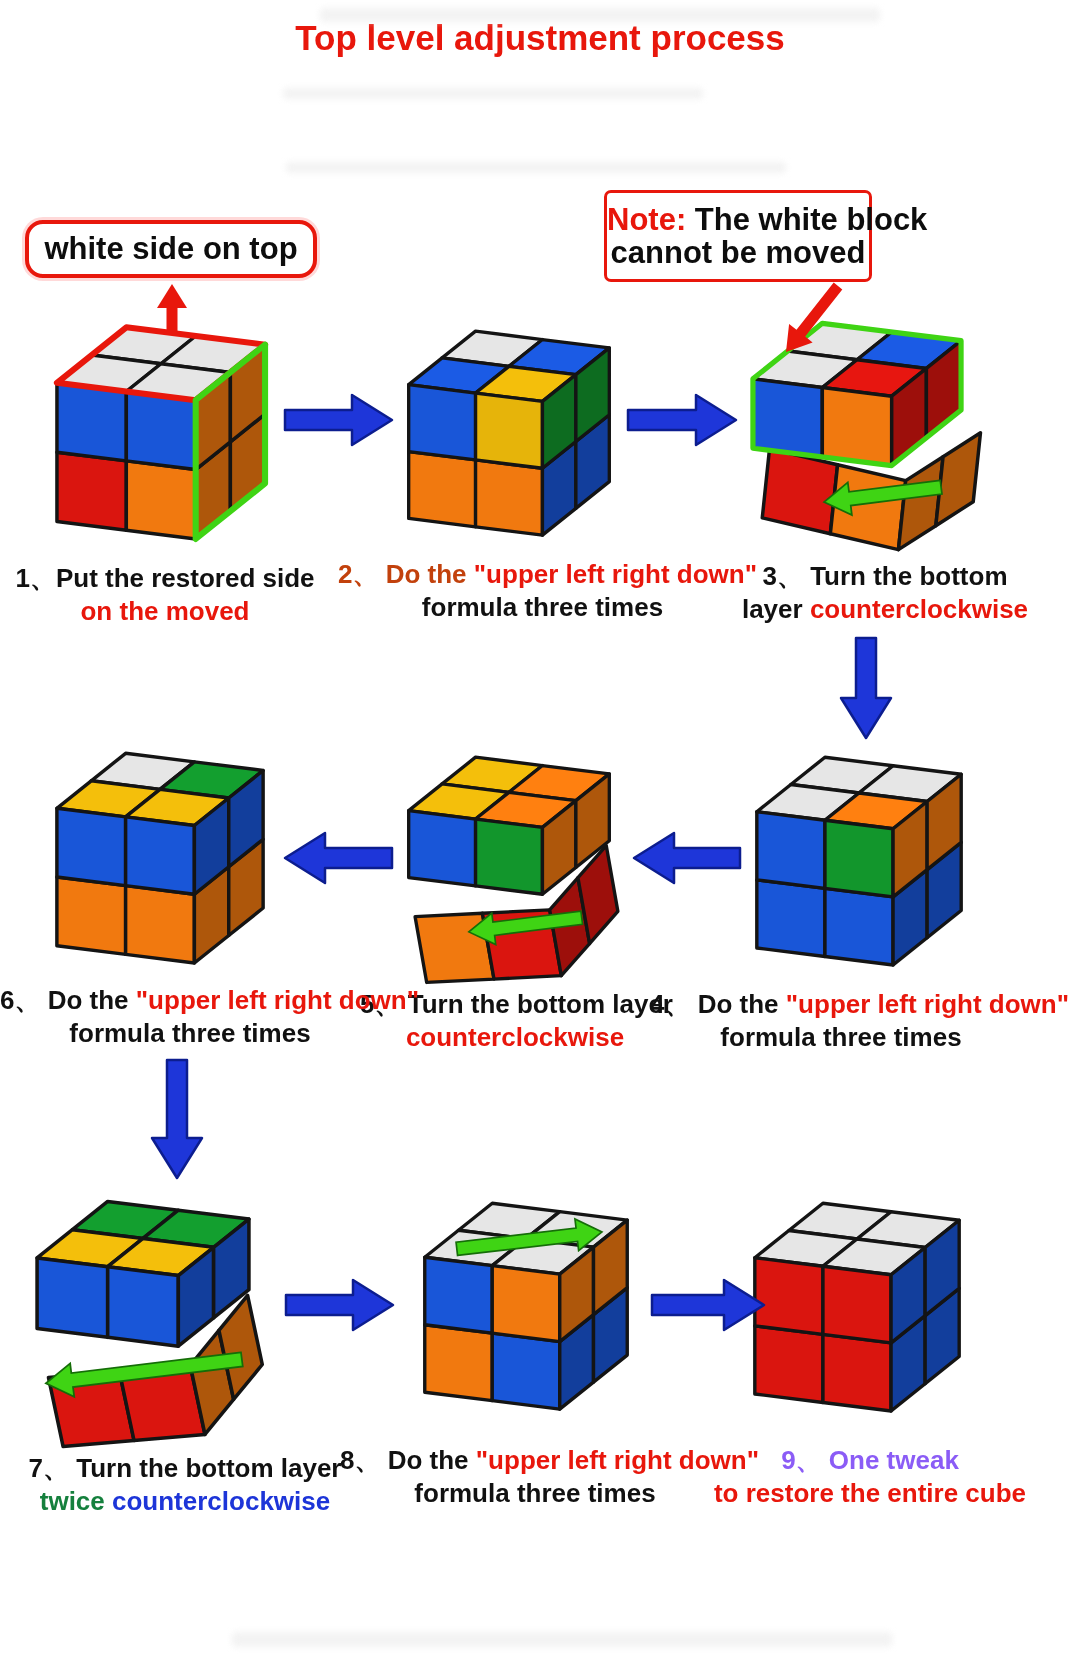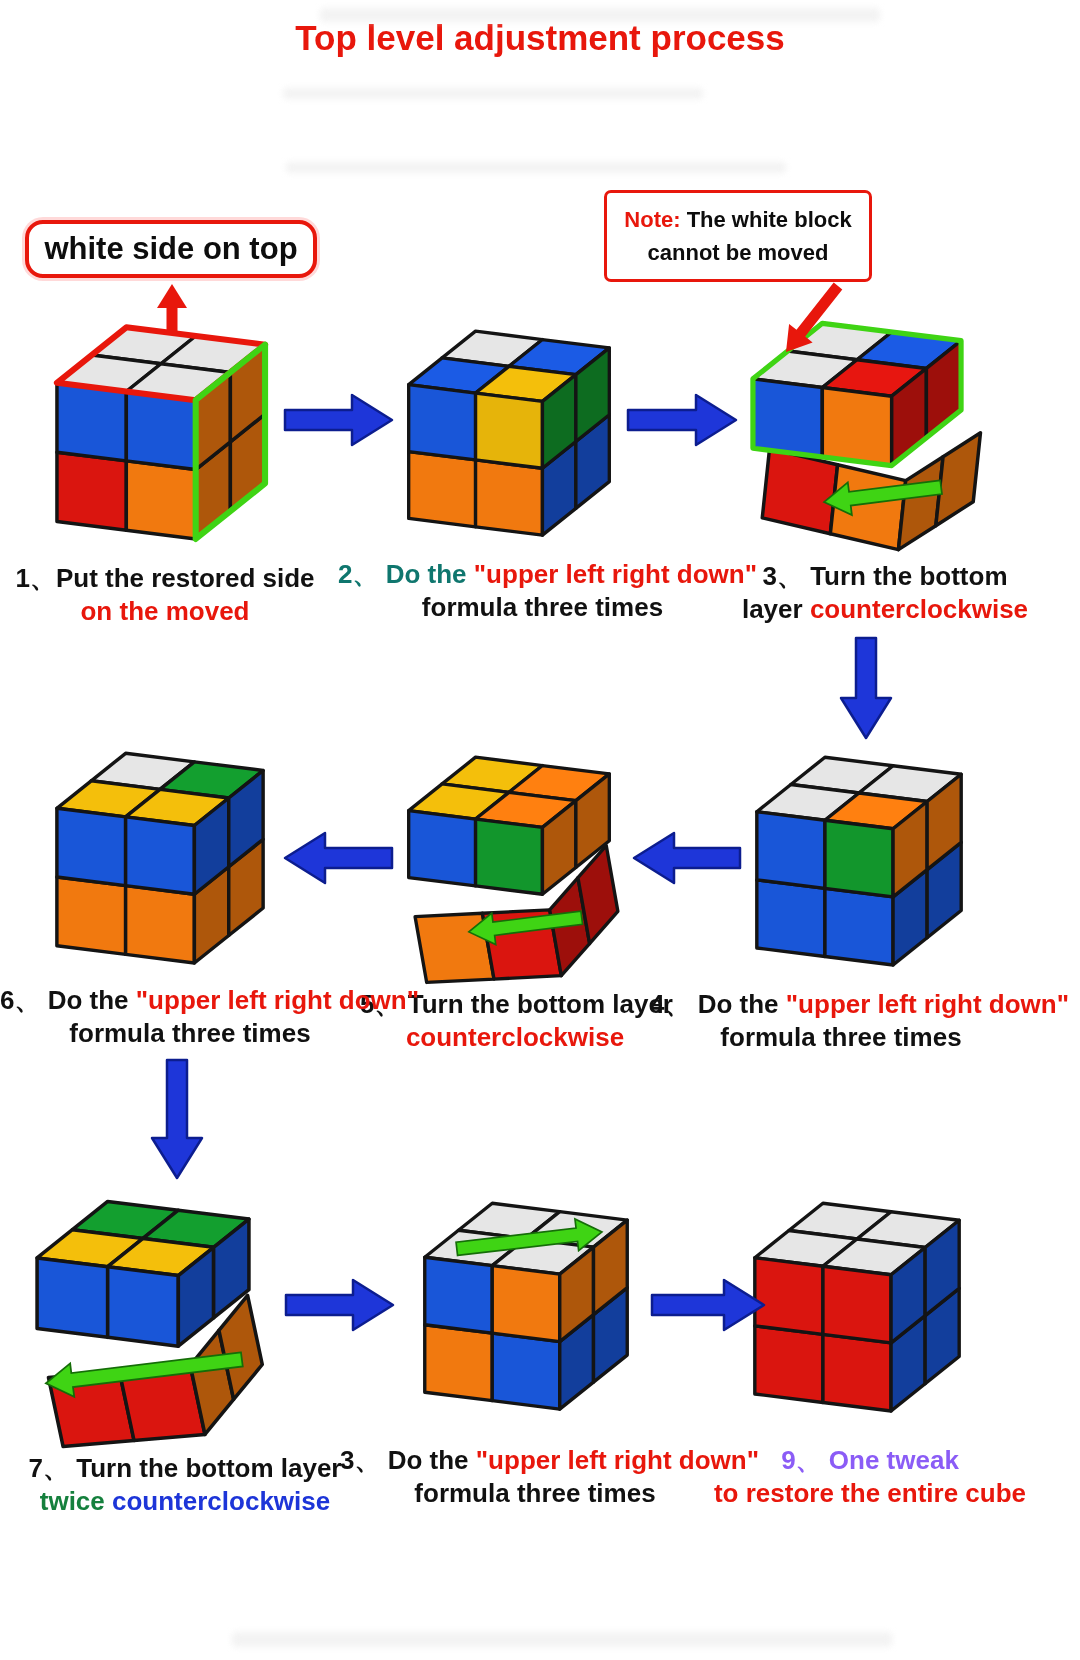--- a/index.html
+++ b/index.html
@@ -7,21 +7,21 @@
   body { font-family:"Liberation Sans","DejaVu Sans",sans-serif; }
   .page { position:relative; width:1080px; height:1660px; background:#ffffff; overflow:hidden; }
   .title { position:absolute; top:18px; left:0; width:100%; text-align:center;
            font-size:35px; font-weight:700; color:#e8170c; }
   .smudge { position:absolute; background:#efefef; filter:blur(3px); border-radius:4px; opacity:.75; }
   .label-box { position:absolute; border:4px solid #e8170c; border-radius:7px; background:#fff;
                text-align:center; color:#0d0d0d; box-shadow:0 0 0 3px rgba(255,170,170,.45); }
   .white-side-box { left:25px; top:220px; width:292px; height:58px;
                     font-size:31px; font-weight:700; line-height:50px;border-radius:18px; }
   .note-box { left:604px; top:190px; width:268px; height:92px; border-width:3px;
-              font-size:22px; font-weight:700; padding-top:10px; line-height:33px;
+              font-size:31px; font-weight:700; padding-top:10px; line-height:33px;
               box-shadow:none; }
   .note-prefix { color:#e8170c; }
   .cube { position:absolute; }
   .cube svg { display:block; overflow:visible; }
   .caption { position:absolute; text-align:center; font-size:26px; font-weight:700;
              line-height:33px; color:#111; }
   .cap-line { white-space:nowrap; }
   #arrow-layer { position:absolute; left:0; top:0; pointer-events:none; }
 </style>
 </head>
@@ -203,21 +203,21 @@
           <polygon points="208,58 248,26 248,106 208,138" fill="rgb(18,62,156)" stroke="#141414" stroke-width="4" stroke-linejoin="round"></polygon>
         </svg>
       </div>
     </div>
   <div id="captions">
       <div class="caption" style="left: 5px; top: 562px; width: 320px;">
         <div class="cap-line"><span style="color: rgb(17, 17, 17);">1、Put the restored side</span></div>
         <div class="cap-line"><span style="color: rgb(232, 23, 12);">on the moved</span></div>
       </div>
       <div class="caption" style="left: 330px; top: 558px; width: 425px;">
-        <div class="cap-line"><span style="color: #0f766e; margin-left: 8px;">2、 Do the </span><span style="color: rgb(232, 23, 12);">"upper left right down"</span></div>
+        <div class="cap-line"><span style="color: #c2410c; margin-left: 8px;">2、 Do the </span><span style="color: rgb(232, 23, 12);">"upper left right down"</span></div>
         <div class="cap-line"><span style="color: rgb(17, 17, 17);">formula three times</span></div>
       </div>
       <div class="caption" style="left: 735px; top: 560px; width: 300px;">
         <div class="cap-line"><span style="color: rgb(17, 17, 17);">3、 Turn the bottom</span></div>
         <div class="cap-line"><span style="color: rgb(17, 17, 17);">layer </span><span style="color: rgb(232, 23, 12);">counterclockwise</span></div>
       </div>
       <div class="caption" style="left: 650px; top: 988px; width: 382px;">
         <div class="cap-line"><span style="color: rgb(17, 17, 17);">4、 Do the </span><span style="color: rgb(232, 23, 12);">"upper left right down"</span></div>
         <div class="cap-line"><span style="color: rgb(17, 17, 17);">formula three times</span></div>
       </div>
@@ -227,21 +227,21 @@
       </div>
       <div class="caption" style="left: 0px; top: 984px; width: 380px;">
         <div class="cap-line"><span style="color: rgb(17, 17, 17);">6、 Do the </span><span style="color: rgb(232, 23, 12);">"upper left right down"</span></div>
         <div class="cap-line"><span style="color: rgb(17, 17, 17);">formula three times</span></div>
       </div>
       <div class="caption" style="left: 15px; top: 1452px; width: 340px;">
         <div class="cap-line"><span style="color: rgb(17, 17, 17);">7、 Turn the bottom layer</span></div>
         <div class="cap-line"><span style="color: #15803d;">twice </span><span style="color: rgb(29, 53, 216);">counterclockwise</span></div>
       </div>
       <div class="caption" style="left: 340px; top: 1444px; width: 390px;">
-        <div class="cap-line"><span style="color: rgb(17, 17, 17);">3、 Do the </span><span style="color: rgb(232, 23, 12);">"upper left right down"</span></div>
+        <div class="cap-line"><span style="color: rgb(17, 17, 17);">8、 Do the </span><span style="color: rgb(232, 23, 12);">"upper left right down"</span></div>
         <div class="cap-line"><span style="color: rgb(17, 17, 17);">formula three times</span></div>
       </div>
       <div class="caption" style="left: 705px; top: 1444px; width: 330px;">
         <div class="cap-line"><span style="color: #8b5cf6;">9、 One tweak</span></div>
         <div class="cap-line"><span style="color: rgb(232, 23, 12);">to restore the entire cube</span></div>
       </div>
     </div>
 
   <svg id="arrow-layer" width="1080" height="1660" viewBox="0 0 1080 1660">
       <polygon points="285,430 352,430 352,445 392,420 352,395 352,410 285,410" fill="#1e36d9" stroke="#0c1d8f" stroke-width="2.5" stroke-linejoin="round"></polygon>

